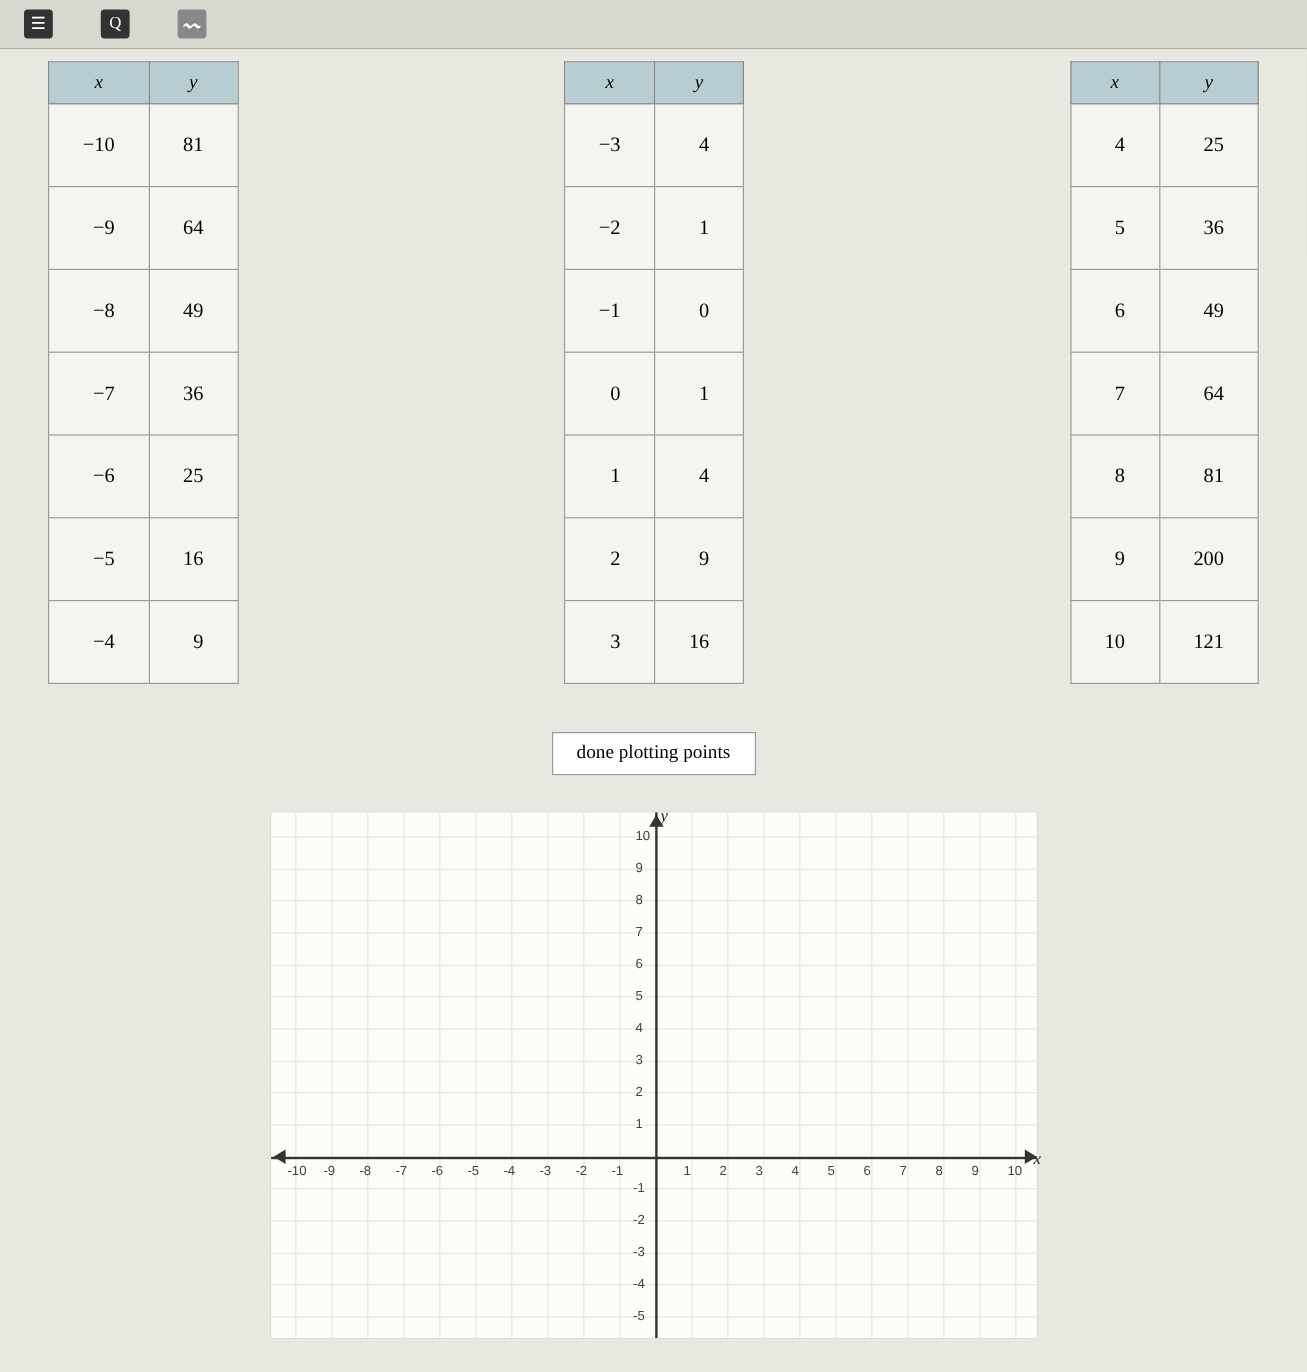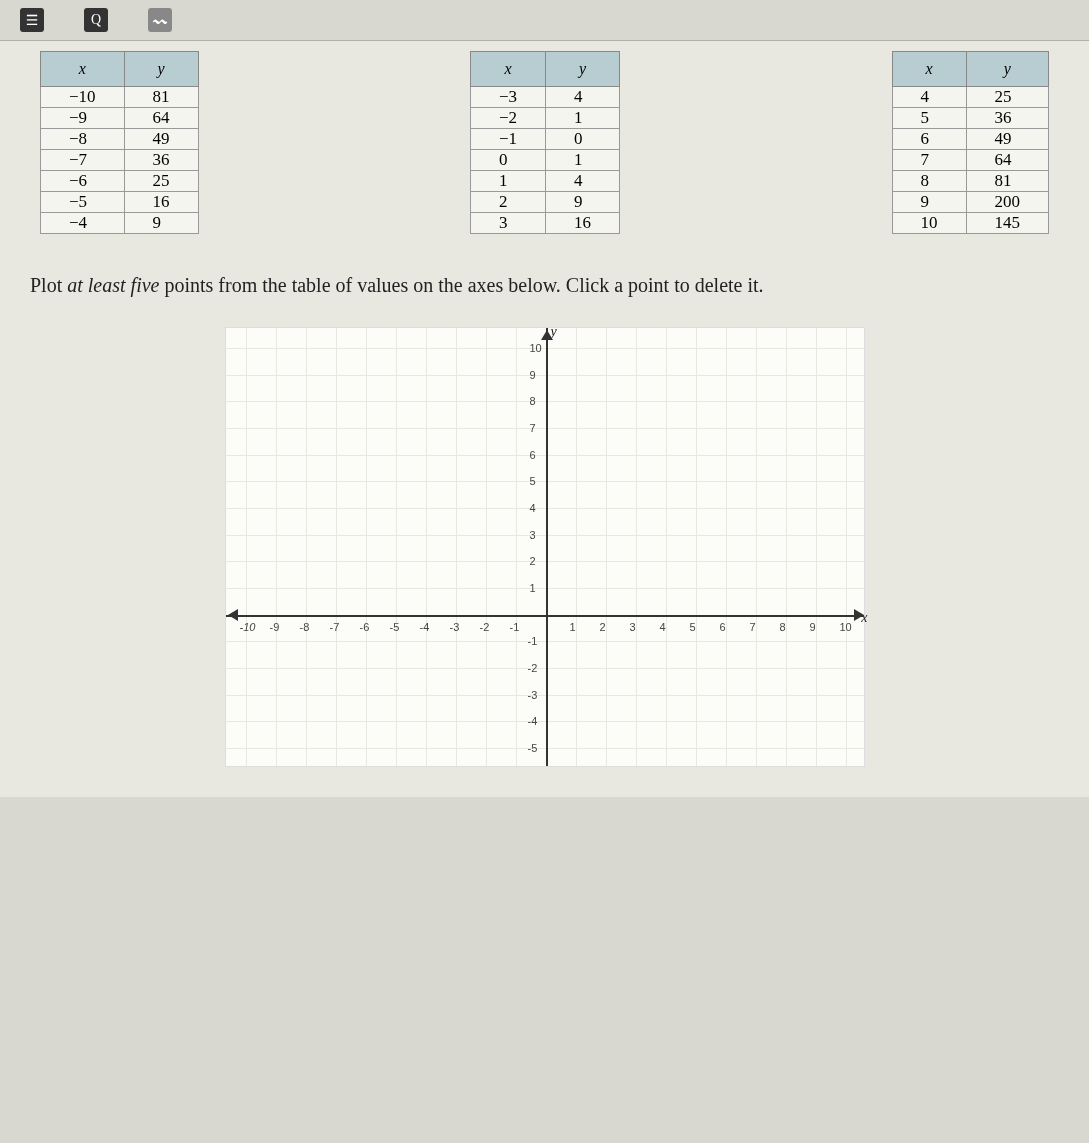--- a/index.html
+++ b/index.html
@@ -57,22 +57,22 @@
       border: 1px solid #888;
       padding: 8px 28px;
       font-style: italic;
       font-weight: normal;
       font-size: 16px;
       text-align: center;
       font-family: Georgia, serif;
     }
     .data-table td {
       border: 1px solid #999;
-      padding: 0 28px;
-      text-align: left;
+      padding: 24px 28px;
+      text-align: right;
       font-size: 17px;
       background: #f5f5f0;
       font-family: Georgia, serif;
     }
     .button-row {
       text-align: center;
       margin-bottom: 30px;
     }
     .plot-button {
       background: #fff;
@@ -239,30 +239,30 @@
           <tr>
             <td>8</td>
             <td>81</td>
           </tr>
           <tr>
             <td>9</td>
             <td>200</td>
           </tr>
           <tr>
             <td>10</td>
-            <td>145</td>
+            <td>121</td>
           </tr>
         </tbody>
     </table>
   </div>
 
-
-  <p class="plot-instructions">
-    <span>Plot </span><span class="italic">at least five</span><span> points from the table of values on the axes below. Click a point to delete it.</span>
-  </p>
+  <div class="button-row">
+    <button class="plot-button">done plotting points</button>
+  </div>
+
 
   <div class="graph-container">
     <div class="graph" id="graph">
       <span class="axis-label" style="left:325px;top:-4px;">y</span>
       <span class="axis-label" style="right:-4px;top:282px;">x</span>
     <div class="grid-line v" style="left: 20px;"></div>
         <div class="grid-line v" style="left: 50px;"></div>
         <div class="grid-line v" style="left: 80px;"></div>
         <div class="grid-line v" style="left: 110px;"></div>
         <div class="grid-line v" style="left: 140px;"></div>
@@ -296,21 +296,21 @@
         <div class="grid-line h" style="top: 126.667px;"></div>
         <div class="grid-line h" style="top: 100px;"></div>
         <div class="grid-line h" style="top: 73.3333px;"></div>
         <div class="grid-line h" style="top: 46.6667px;"></div>
         <div class="grid-line h" style="top: 20px;"></div>
         <div class="axis x" style="top: 286.667px;"></div>
         <div class="axis y" style="left: 320px;"></div>
         <div class="axis-arrow" style="left: 628px; top: 280.667px; border-top: 6px solid transparent; border-bottom: 6px solid transparent; border-left: 10px solid rgb(51, 51, 51);"></div>
         <div class="axis-arrow" style="left: 2px; top: 280.667px; border-top: 6px solid transparent; border-bottom: 6px solid transparent; border-right: 10px solid rgb(51, 51, 51);"></div>
         <div class="axis-arrow" style="left: 315px; top: 2px; border-left: 6px solid transparent; border-right: 6px solid transparent; border-bottom: 10px solid rgb(51, 51, 51);"></div>
-        <div class="tick-label" style="left: 14px; top: 292.667px; font-style: italic;">-10</div>
+        <div class="tick-label" style="left: 14px; top: 292.667px;">-10</div>
         <div class="tick-label" style="left: 44px; top: 292.667px;">-9</div>
         <div class="tick-label" style="left: 74px; top: 292.667px;">-8</div>
         <div class="tick-label" style="left: 104px; top: 292.667px;">-7</div>
         <div class="tick-label" style="left: 134px; top: 292.667px;">-6</div>
         <div class="tick-label" style="left: 164px; top: 292.667px;">-5</div>
         <div class="tick-label" style="left: 194px; top: 292.667px;">-4</div>
         <div class="tick-label" style="left: 224px; top: 292.667px;">-3</div>
         <div class="tick-label" style="left: 254px; top: 292.667px;">-2</div>
         <div class="tick-label" style="left: 284px; top: 292.667px;">-1</div>
         <div class="tick-label" style="left: 344px; top: 292.667px;">1</div>

